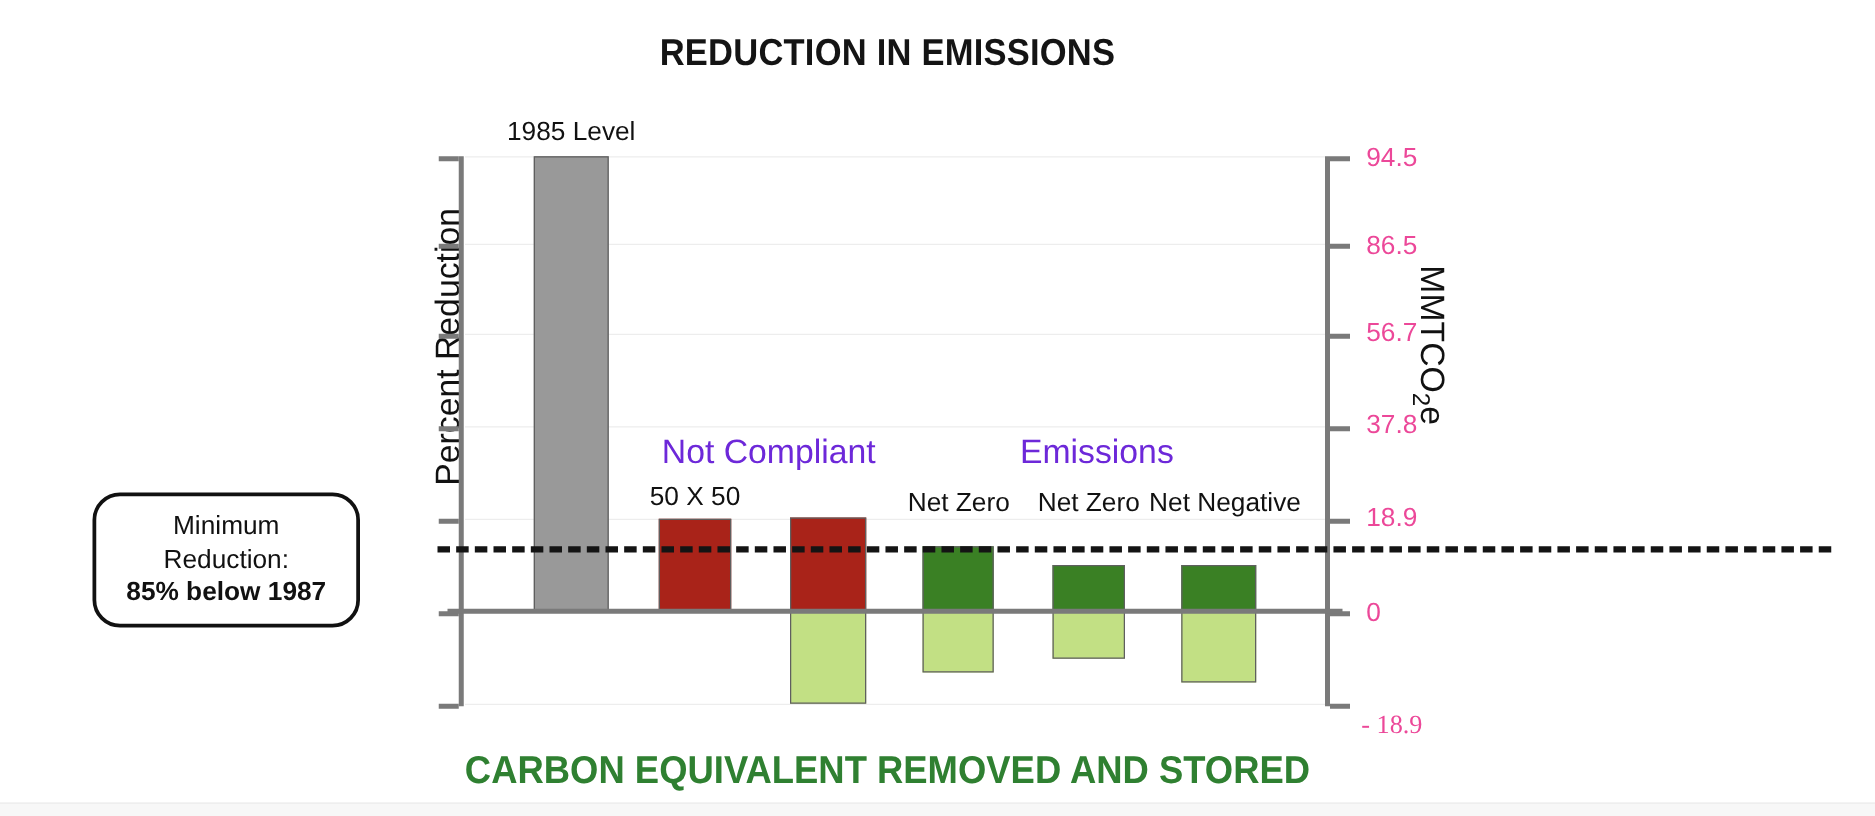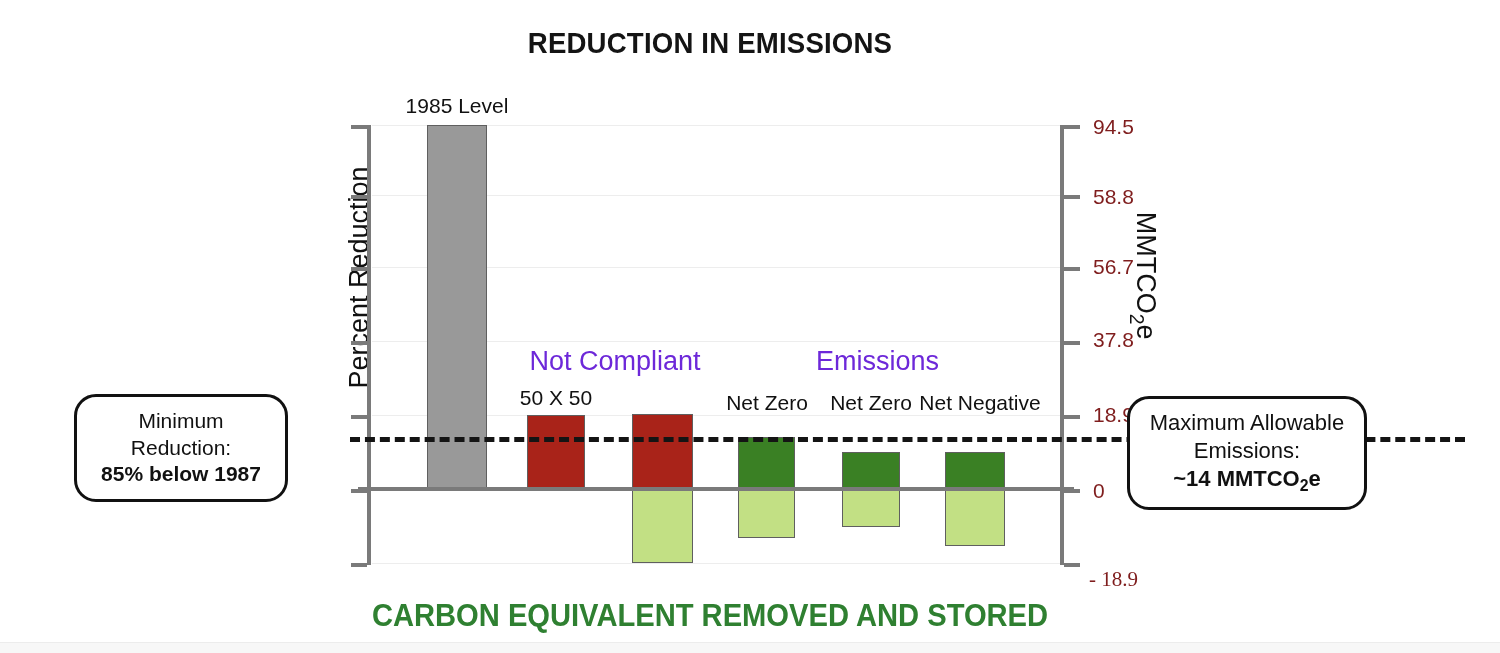--- a/index.html
+++ b/index.html
@@ -104,21 +104,21 @@
     height: 4px;
     width: 16px;
     background: #7a7a7a;
   }
   .tick.left  { left: -21px; }
   .tick.right { left: 692px; }
 
   .tick-label {
     position: absolute;
     font-size: 21px;
-    color: #7f1d1d;
+    color: #ec4899;
     white-space: nowrap;
     line-height: 1;
   }
   .tick-label.right { left: 0px; }
 
   .axis-title {
     position: absolute;
     font-size: 27px;
     color: #111;
     white-space: nowrap;
@@ -184,21 +184,21 @@
 <body>
 
 <div id="root">
 
   <div class="chart-title">REDUCTION IN EMISSIONS</div>
 
   <div class="axis-title left">Percent Reduction</div>
   <div class="axis-title right"><span>MMTCO</span><sub>2</sub><span>e</span></div>
 
   <div class="tick-label right" style="left:1093px; top:116px;">94.5</div>
-  <div class="tick-label right" style="left:1093px; top:186px;">58.8</div>
+  <div class="tick-label right" style="left:1093px; top:186px;">86.5</div>
   <div class="tick-label right" style="left:1093px; top:256px;text-align:right;">56.7</div>
   <div class="tick-label right" style="left:1093px; top:329px;">37.8</div>
   <div class="tick-label right" style="left:1093px; top:404px;">18.9</div>
   <div class="tick-label right" style="left:1093px; top:480px;">0</div>
   <div class="tick-label right" style="left:1089px; top:569px;font-family:Liberation Serif, serif;">- 18.9</div>
 
   <div class="group-label" style="left:470px; top:348px; width:290px;">Not Compliant</div>
   <div class="group-label" style="left:740px; top:348px; width:275px;">Emissions</div>
 
   <div class="bar-label" style="left:377px; top:95px; width:160px;">1985 Level</div>
@@ -255,22 +255,17 @@
 
     <div class="target-line" style="top:312px;"></div>
   </div>
 
   <div class="callout callout-left">
     <span>Minimum</span>
     <span>Reduction:</span>
     <span class="strong">85% below 1987</span>
   </div>
 
-  <div class="callout callout-right">
-    <span>Maximum Allowable</span>
-    <span>Emissions:</span>
-    <span class="strong"><span>~14 MMTCO</span><sub>2</sub><span>e</span></span>
-  </div>
 
   <div class="bottom-caption">CARBON EQUIVALENT REMOVED AND STORED</div>
 
   <div class="bottom-strip"></div>
 </div>
 
 </body></html>

